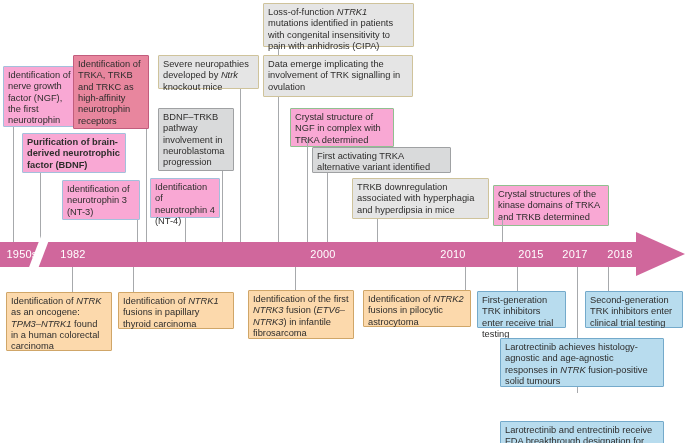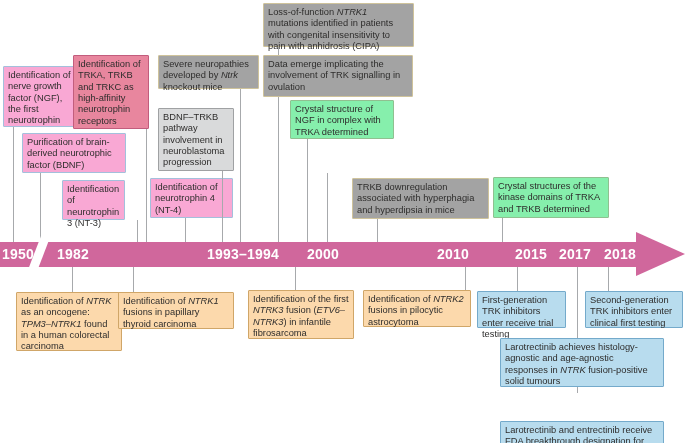--- a/index.html
+++ b/index.html
@@ -8,53 +8,53 @@
     font-family:"Liberation Sans","DejaVu Sans",sans-serif;color:#2e2d2c;
   }
   .box{
     position:absolute;box-sizing:border-box;border:1px solid;border-radius:1px;
     padding:3px 4px 2px 4px;font-size:9.3px;line-height:1.22;
   }
   .box span{display:block;}
   .box i{font-style:italic;}
   .blue   {background:#f9a8d4;border-color:#a3c0dc;}
   .pink   {background:#e8869e;border-color:#c25d7d;}
-  .cream  {background:#a3a3a3;border-color:#cfc39b;}
+  .cream  {background:#e5e5e5;border-color:#cfc39b;}
   .gray   {background:#d9dadb;border-color:#9fa1a3;}
-  .green  {background:#86efac;border-color:#90c090;}
+  .green  {background:#f9a8d4;border-color:#90c090;margin-top:8px;}
   .orange {background:#fcd9ac;border-color:#d0a668;}
   .skyblue{background:#b8dcee;border-color:#74aacb;}
 
   .conn{position:absolute;width:1px;background:#a7a9ac;}
 
   #band{position:absolute;left:0;top:242px;width:637px;height:25px;background:#d0679c;}
   #arrowhead{position:absolute;left:636px;top:232px;width:0;height:0;
     border-top:22px solid transparent;border-bottom:22px solid transparent;
     border-left:49px solid #d0679c;}
   #axis-break{position:absolute;left:34px;top:236px;width:9px;height:38px;
     background:#ffffff;transform:rotate(21deg);}
   .year{position:absolute;top:242px;height:43px;line-height:25px;
-    transform:translateX(-50%);color:#ffffff;font-size:14px;font-weight:bold;
+    transform:translateX(-50%);color:#ffffff;font-size:11px;font-weight:normal;
     letter-spacing:.2px;white-space:nowrap;}
 
   
   #b-ngf{left:3px;top:66px;width:73px;height:61px;}
   #b-purification{left:22px;top:133px;width:104px;height:40px;}
   #b-trk-receptors{left:73px;top:55px;width:76px;height:74px;}
-  #b-nt3{left:62px;top:180px;width:63px;height:40px;}
+  #b-nt3{left:62px;top:180px;width:78px;height:40px;}
   #b-severe{left:158px;top:55px;width:101px;height:34px;}
   #b-bdnf-trkb{left:158px;top:108px;width:76px;height:63px;}
-  #b-nt4{left:150px;top:178px;width:83px;height:40px;}
+  #b-nt4{left:150px;top:178px;width:70px;height:40px;}
   #b-cipa{left:263px;top:3px;width:151px;height:44px;}
   #b-ovulation{left:263px;top:55px;width:150px;height:42px;}
   #b-crystal-ngf{left:290px;top:100px;width:104px;height:39px;}
   #b-trka-variant{left:312px;top:147px;width:139px;height:26px;}
   #b-trkb-down{left:352px;top:178px;width:137px;height:41px;}
   #b-crystal-kinase{left:493px;top:177px;width:116px;height:41px;}
-  #b-oncogene{left:16px;top:292px;width:106px;height:59px;}
+  #b-oncogene{left:6px;top:292px;width:106px;height:59px;}
   #b-ntrk1-fusions{left:118px;top:292px;width:116px;height:37px;}
   #b-ntrk3-fusion{left:248px;top:290px;width:106px;height:49px;}
   #b-ntrk2-fusions{left:363px;top:290px;width:108px;height:37px;}
   #b-first-gen{left:477px;top:291px;width:89px;height:37px;}
   #b-second-gen{left:585px;top:291px;width:98px;height:37px;}
   #b-laro-responses{left:500px;top:338px;width:164px;height:49px;}
   #b-fda{left:500px;top:393px;width:164px;height:49px;margin-top:28px;}
 
   
   #c-ngf{left:13px;top:127px;height:115px;}
@@ -81,21 +81,21 @@
 </style>
 </head>
 <body>
 
 <div id="figure">
 
   <div class="box blue" id="b-ngf">
     <span><span style="display: inline;">Identification of nerve growth factor (NGF), the first neurotrophin</span></span>
     </div>
   <div class="box blue" id="b-purification">
-    <span><span style="display: inline;">Purification of brain-derived neurotrophic factor (BDNF)</span></span>
+    <span><span style="display: inline; font-weight: bold;">Purification of brain-derived neurotrophic factor (BDNF)</span></span>
     </div>
   <div class="box pink" id="b-trk-receptors">
     <span><span style="display: inline;">Identification of TRKA, TRKB and TRKC as high-affinity neurotrophin receptors</span></span>
     </div>
   <div class="box blue" id="b-nt3">
     <span><span style="display: inline;">Identification of neurotrophin 3 (NT-3)</span></span>
     </div>
   <div class="box gray" id="b-bdnf-trkb">
     <span><span style="display: inline;">BDNF–TRKB pathway involvement in neuroblastoma progression</span></span>
     </div>
@@ -107,20 +107,23 @@
     </div>
   <div class="box cream" id="b-cipa">
     <span><span style="display: inline;">Loss-of-function </span><i style="display: inline;">NTRK1</i><span style="display: inline;"> mutations identified in patients with congenital insensitivity to pain with anhidrosis (CIPA)</span></span>
     </div>
   <div class="box cream" id="b-ovulation">
     <span><span style="display: inline;">Data emerge implicating the involvement of TRK signalling in ovulation</span></span>
     </div>
   <div class="box green" id="b-crystal-ngf">
     <span><span style="display: inline;">Crystal structure of NGF in complex with TRKA determined</span></span>
     </div>
+  <div class="box gray" id="b-trka-variant">
+    <span><span style="display: inline;">First activating TRKA alternative variant identified</span></span>
+    </div>
   <div class="box cream" id="b-trkb-down">
     <span><span style="display: inline;">TRKB downregulation associated with hyperphagia and hyperdipsia in mice</span></span>
     </div>
   <div class="box green" id="b-crystal-kinase">
     <span><span style="display: inline;">Crystal structures of the kinase domains of TRKA and TRKB determined</span></span>
     </div>
 
   <div class="box orange" id="b-oncogene">
     <span><span style="display: inline;">Identification of </span><i style="display: inline;">NTRK</i><span style="display: inline;"> as an oncogene: </span><i style="display: inline;">TPM3–NTRK1</i><span style="display: inline;"> found in a human colorectal carcinoma</span></span>
     </div>
@@ -130,21 +133,21 @@
   <div class="box orange" id="b-ntrk3-fusion">
     <span><span style="display: inline; text-align: center;">Identification of the first </span><i style="display: inline;">NTRK3</i><span style="display: inline;"> fusion (</span><i style="display: inline;">ETV6–NTRK3</i><span style="display: inline;">) in infantile fibrosarcoma</span></span>
     </div>
   <div class="box orange" id="b-ntrk2-fusions">
     <span><span style="display: inline;">Identification of </span><i style="display: inline;">NTRK2</i><span style="display: inline;"> fusions in pilocytic astrocytoma</span></span>
     </div>
   <div class="box skyblue" id="b-first-gen">
     <span><span style="display: inline;">First-generation TRK inhibitors enter receive trial testing</span></span>
     </div>
   <div class="box skyblue" id="b-second-gen">
-    <span><span style="display: inline;">Second-generation TRK inhibitors enter clinical first testing</span></span>
+    <span><span style="display: inline;">Second-generation TRK inhibitors enter clinical trial testing</span></span>
     </div>
   <div class="box skyblue" id="b-laro-responses">
     <span><span style="display: inline;">Larotrectinib achieves histology-agnostic and age-agnostic responses in </span><i style="display: inline;">NTRK</i><span style="display: inline;"> fusion-positive solid tumours</span></span>
     </div>
   <div class="box skyblue" id="b-fda">
     <span><span style="display: inline;">Larotrectinib and entrectinib receive FDA breakthrough designation for the treatment of </span><i style="display: inline;">NTRK</i><span style="display: inline;"> fusion-positive solid tumours</span></span>
     </div>
 
   <div class="conn" id="c-ngf"></div>
   <div class="conn" id="c-purification"></div>
@@ -167,20 +170,19 @@
   <div class="conn" id="c-second-gen"></div>
   <div class="conn" id="c-laro-responses"></div>
   <div class="conn" id="c-fda"></div>
 
   <div id="band"></div>
   <div id="arrowhead"></div>
   <div id="axis-break"></div>
 
   <span class="year" style="left:22px">1950s</span>
   <span class="year" style="left:73px">1982</span>
-  <span class="year" style="left:243px">1993–1994</span>
   <span class="year" style="left:323px">2000</span>
   <span class="year" style="left:453px">2010</span>
   <span class="year" style="left:531px">2015</span>
   <span class="year" style="left:575px">2017</span>
   <span class="year" style="left:620px">2018</span>
 
 </div>
 
 </body></html>

